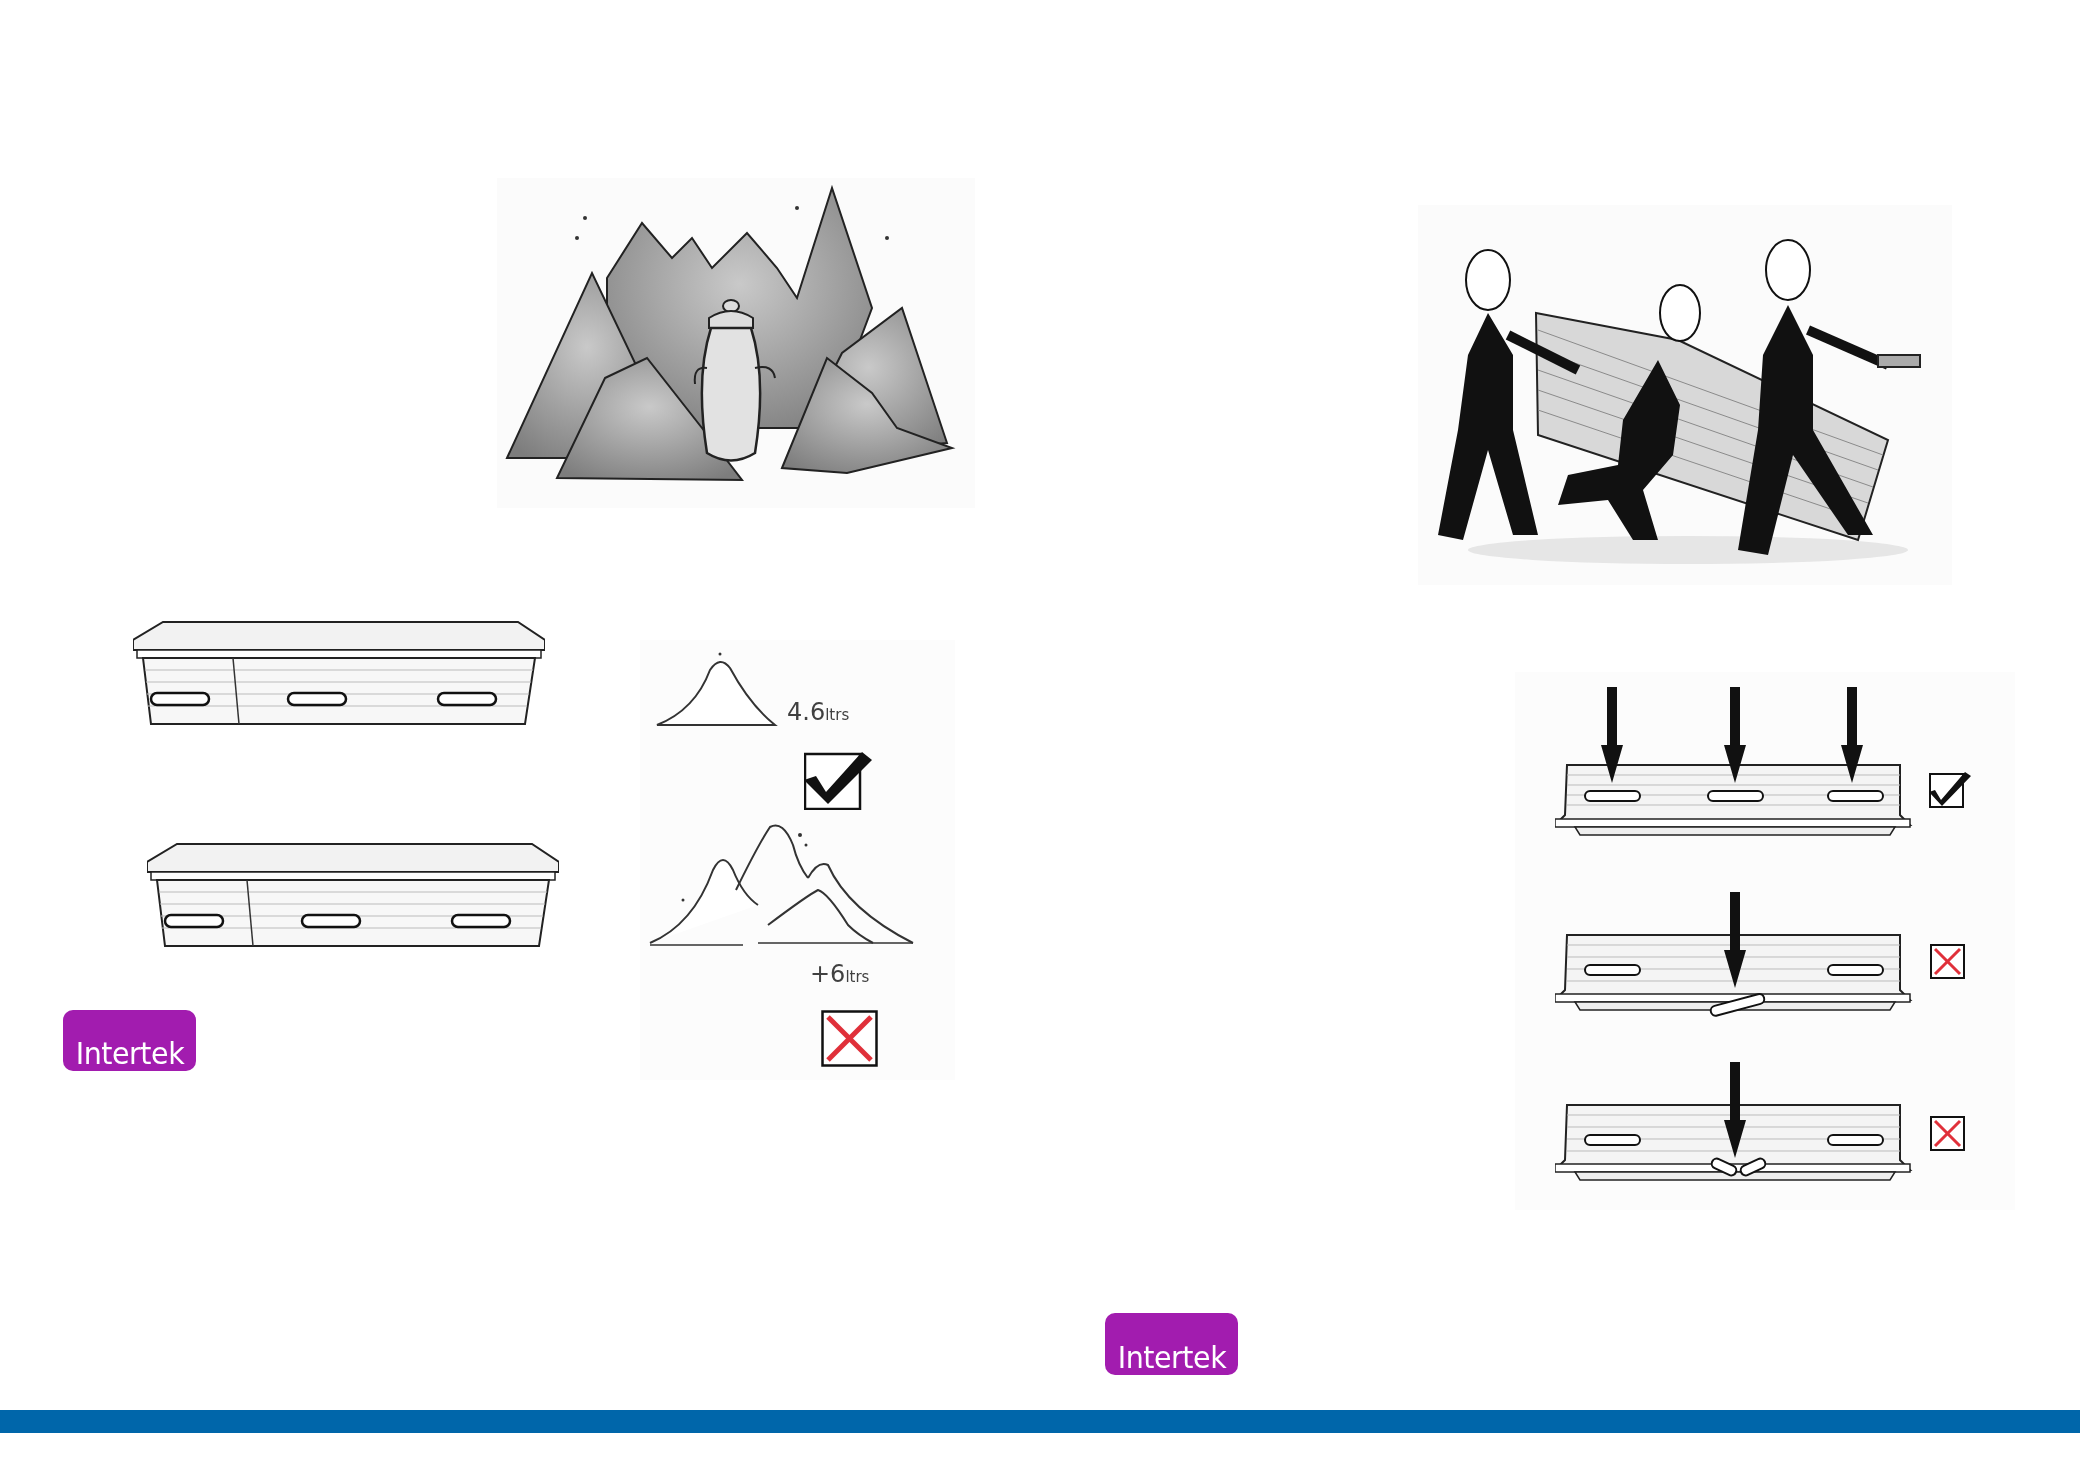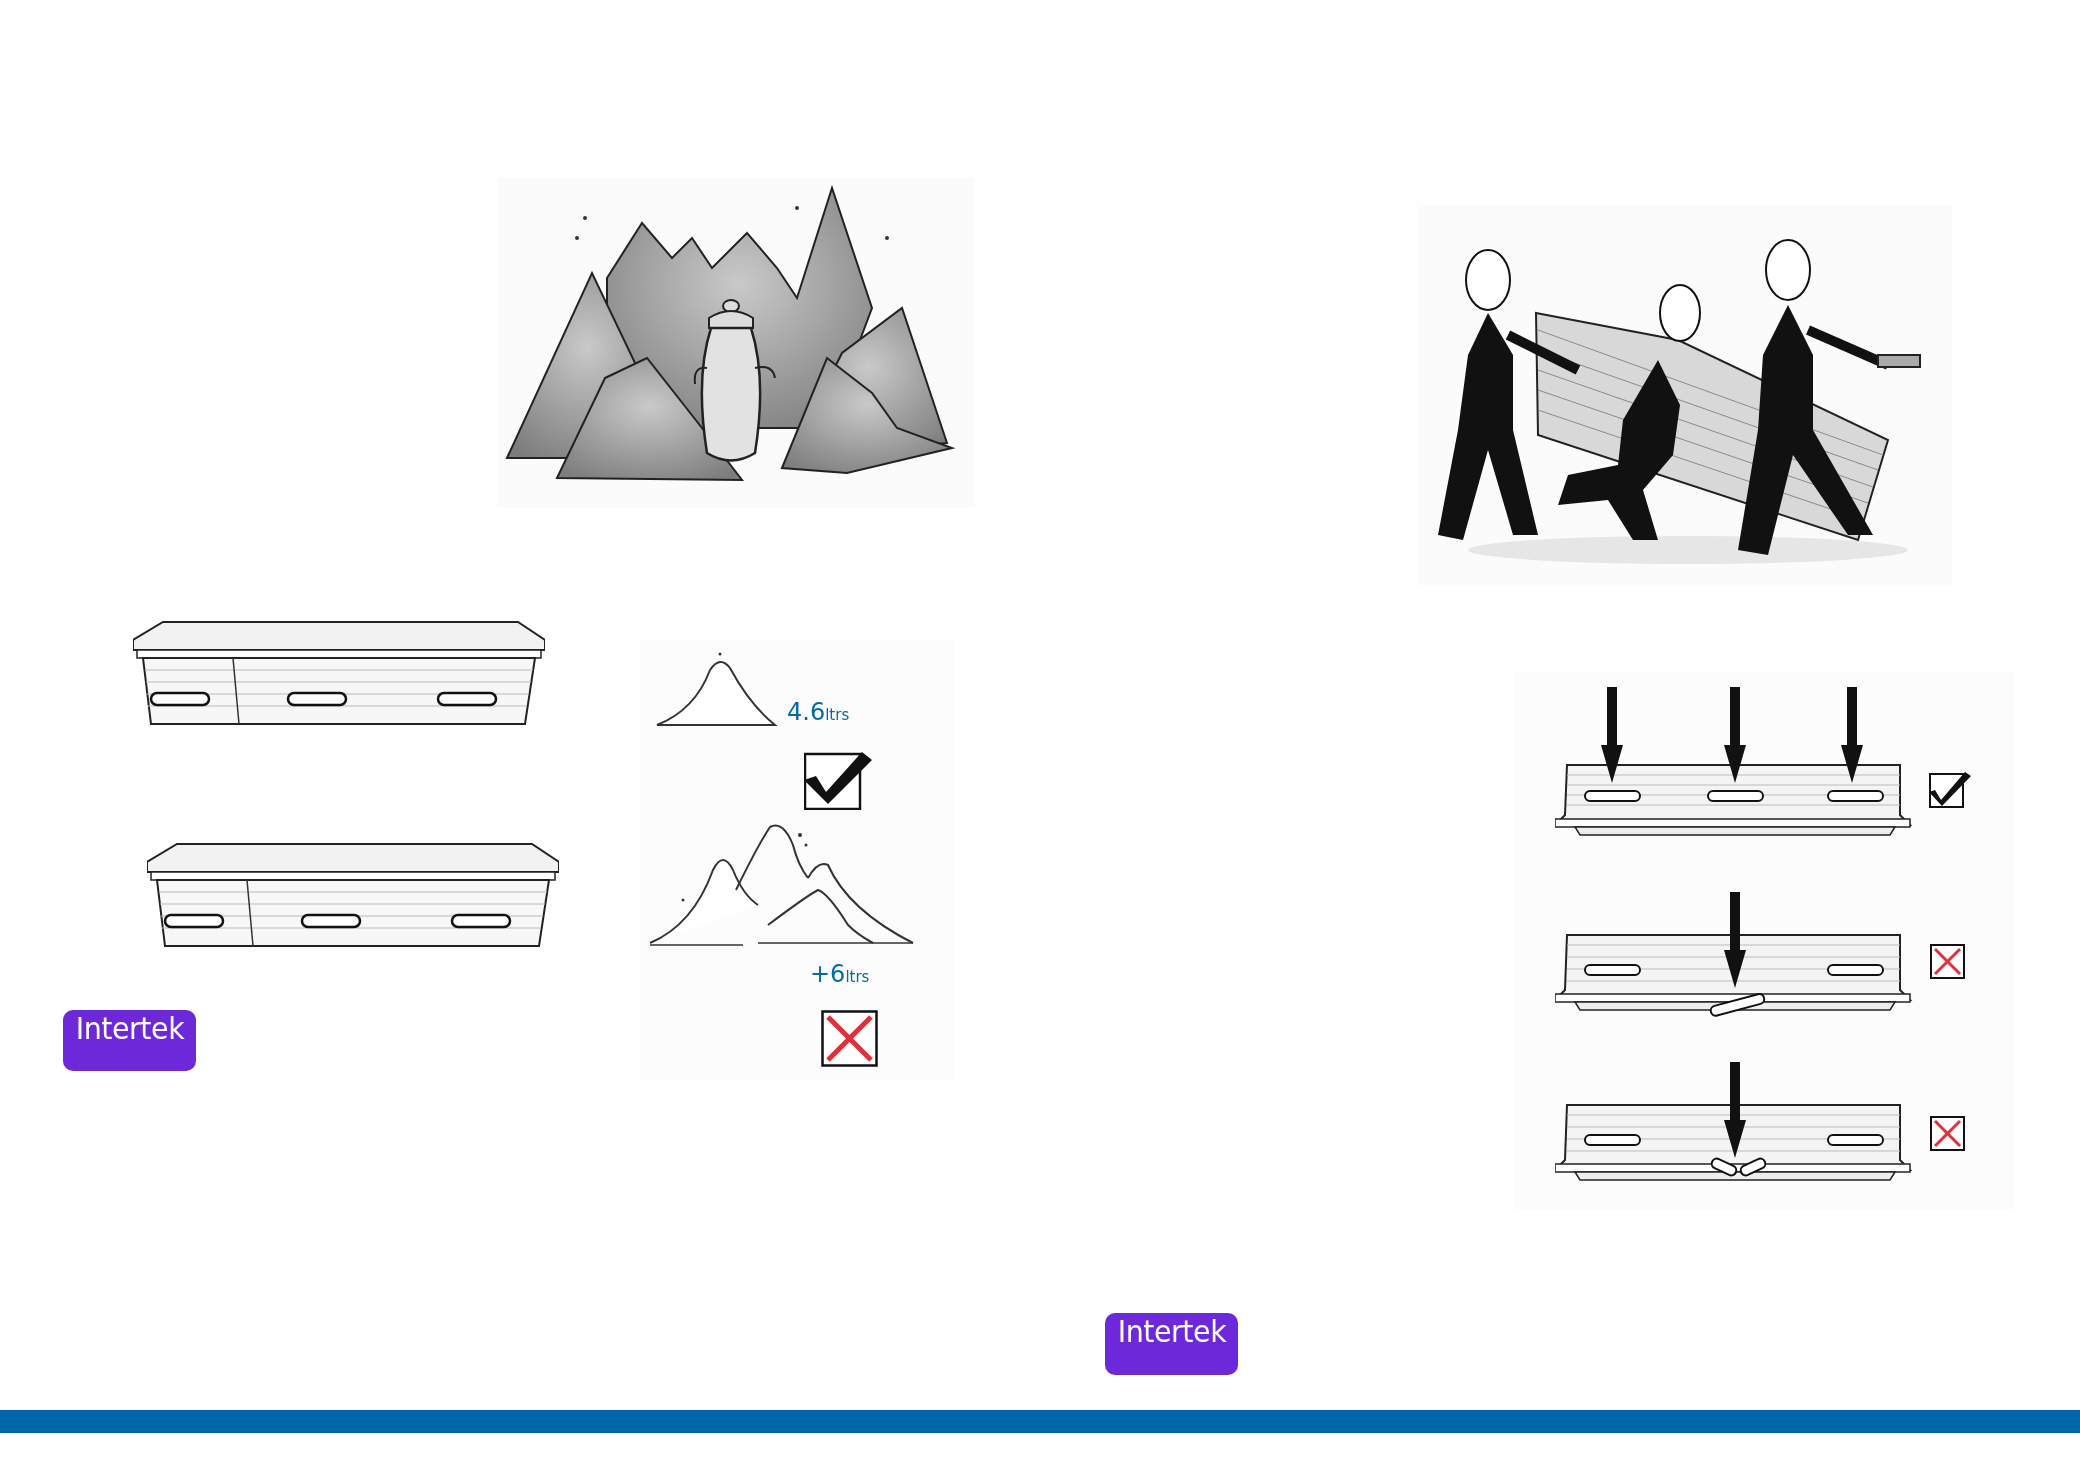--- a/index.html
+++ b/index.html
@@ -1,25 +1,25 @@
 <!DOCTYPE html>
 <html><head>
 <meta charset="utf-8">
 <style>
   html, body { margin:0; padding:0; }
   body { width:2080px; height:1471px; position:relative; background:#ffffff; overflow:hidden;
          font-family:"Liberation Sans", sans-serif; }
   .abs { position:absolute; }
   .panel { position:absolute; background:#fcfcfc; }
-  .logo { position:absolute; background:#6d28d9; border-radius:10px; color:#fff;
-          display:flex; align-items:flex-start; justify-content:center;
+  .logo { position:absolute; background:#a21caf; border-radius:10px; color:#fff;
+          display:flex; align-items:flex-end; justify-content:center;
           font-family:"DejaVu Sans", sans-serif; font-size:31px; letter-spacing:-0.5px; }
   .logo span { transform:scaleX(0.92); display:inline-block; }
   .footer-bar { position:absolute; left:0; top:1410px; width:2080px; height:23px; background:#0066aa; }
-  .hand-label { position:absolute; font-family:"DejaVu Sans", sans-serif; color:#0369a1; font-size:24px; }
+  .hand-label { position:absolute; font-family:"DejaVu Sans", sans-serif; color:#404040; font-size:24px; }
   .hand-label small { font-size:15px; }
   svg { display:block; }
 </style>
 </head>
 <body>
 
 <div class="abs" style="left:497px;top:178px;width:478px;height:330px;">
   <svg width="478" height="330" viewBox="0 0 478 330">
     <defs>
       <radialGradient id="ash" cx="50%" cy="40%" r="70%">

